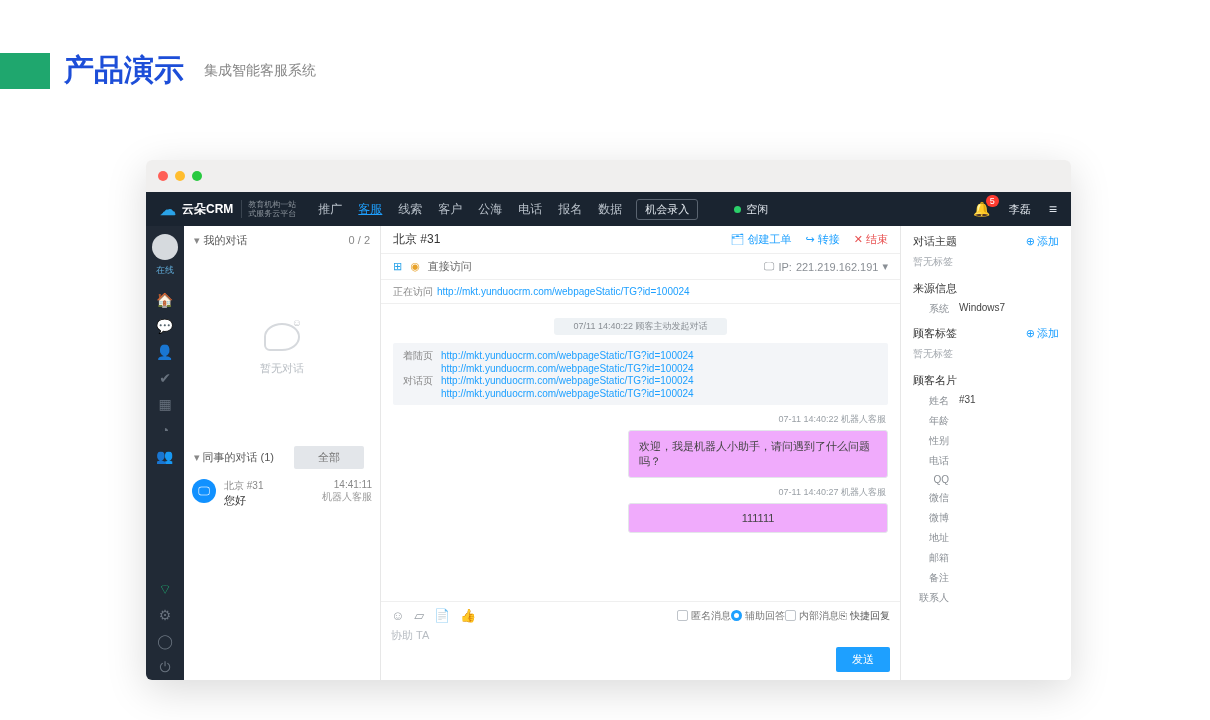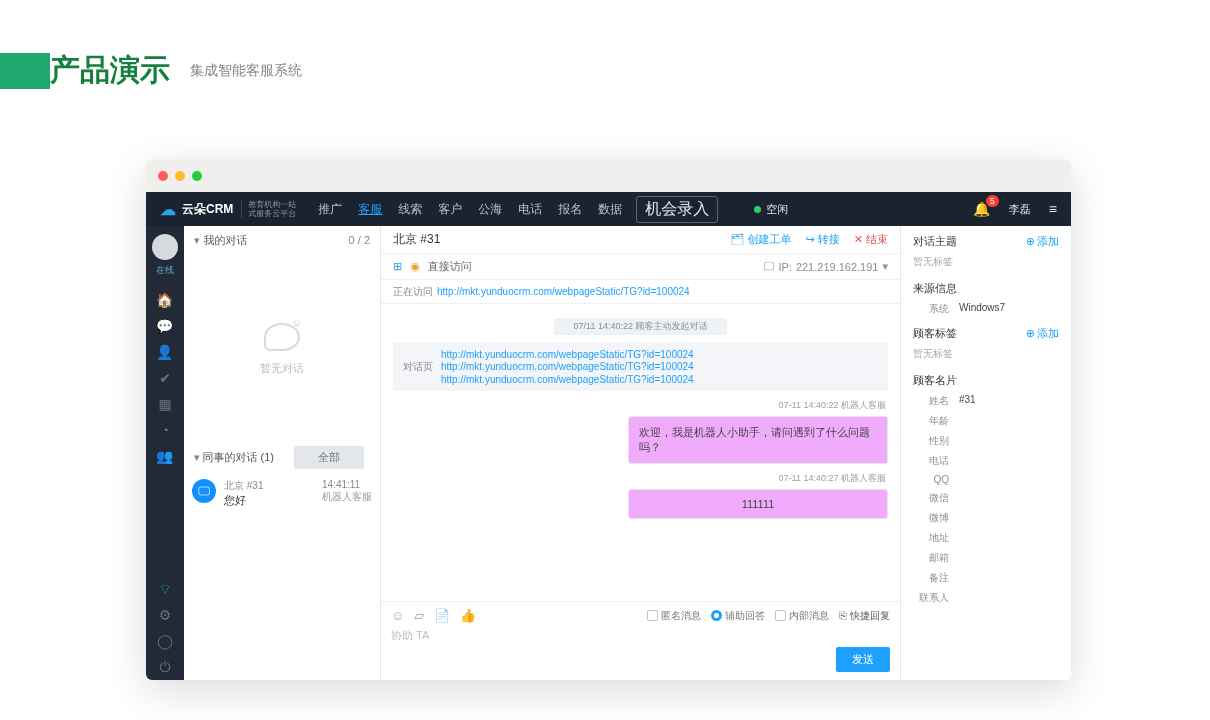--- a/index.html
+++ b/index.html
@@ -1,38 +1,38 @@
 <!DOCTYPE html>
 <html><head>
 <meta charset="utf-8">
 <style>
 * { margin: 0; padding: 0; box-sizing: border-box; }
 body { font-family: "Microsoft YaHei", "PingFang SC", Arial, sans-serif; background: #fff; width: 1210px; height: 720px; overflow: hidden; }
 .page-header { display: flex; align-items: center; padding: 50px 0 30px 0; }
 .accent-bar { width: 50px; height: 36px; background: #1fa76e; }
-.page-title-main { font-size: 30px; font-weight: bold; color: #15803d; }
+.page-title-main { font-size: 30px; font-weight: bold; color: #1d4ed8; margin-left: 14px; }
 .page-title-sub { font-size: 14px; color: #888; margin-left: 20px; }
 
 .window { position: absolute; left: 146px; top: 160px; width: 925px; height: 520px; background: #fff; box-shadow: 0 10px 40px rgba(0,0,0,0.15); border-radius: 6px; display: flex; flex-direction: column; font-size: 11px; overflow: hidden; }
 
 .titlebar { height: 32px; background: #f0efee; display: flex; align-items: center; padding-left: 12px; gap: 7px; }
 .tl-dot { width: 10px; height: 10px; border-radius: 50%; }
 .tl-red { background: #ff5f56; }
 .tl-ylw { background: #ffbd2e; }
 .tl-grn { background: #27c93f; }
 
 .topbar { height: 34px; background: #1a2430; display: flex; align-items: center; color: #b8c0c9; padding: 0 14px; }
 .logo-box { display: flex; align-items: center; gap: 6px; }
 .logo-cloud { color: #2aa3e8; font-size: 16px; font-weight: bold; }
 .logo-txt { color: #fff; font-size: 12px; font-weight: bold; }
 .logo-sub { font-size: 8px; line-height: 9px; color: #8a929a; border-left: 1px solid #3a4450; padding-left: 6px; margin-left: 2px; }
 .topnav { display: flex; gap: 16px; margin-left: 22px; font-size: 12px; }
 .topnav span { cursor: pointer; }
 .topnav .active { color: #1ea0ff; text-decoration: underline; }
-.top-btn { border: 1px solid #5a6470; border-radius: 3px; padding: 2px 8px; margin-left: 14px; font-size: 16px; color: #dfe5eb; cursor: pointer; }
+.top-btn { border: 1px solid #5a6470; border-radius: 3px; padding: 2px 8px; margin-left: 14px; font-size: 11px; color: #dfe5eb; cursor: pointer; }
 .status-dot { width: 7px; height: 7px; border-radius: 50%; background: #2bd06a; display: inline-block; margin-right: 5px; margin-left: 36px; }
 .top-right { margin-left: auto; display: flex; align-items: center; gap: 18px; color: #dfe5eb; }
 .bell { position: relative; }
 .bell-icon { font-size: 14px; }
 .badge { position: absolute; top: -6px; right: -8px; background: #ff3b30; color: #fff; font-size: 9px; border-radius: 8px; padding: 0 4px; line-height: 12px; }
 
 .body-area { flex: 1; display: flex; min-height: 0; }
 
 .side-rail { width: 38px; background: #212a36; display: flex; flex-direction: column; align-items: center; padding-top: 8px; gap: 0; }
 .avatar { width: 26px; height: 26px; border-radius: 50%; background: #d6dade; margin-bottom: 4px; }
@@ -48,21 +48,21 @@
 .empty-conv { flex: 0 0 190px; display: flex; flex-direction: column; align-items: center; justify-content: center; color: #b8bdc3; }
 .empty-icon { width: 36px; height: 28px; border: 2px solid #d6d9dd; border-radius: 50% 50% 50% 6px; position: relative; margin-bottom: 10px; }
 .empty-icon::after { content: "☺"; position: absolute; right: -4px; top: -8px; font-size: 10px; color: #c8cbcf; }
 .peer-hdr { display: flex; align-items: center; background: #fff; }
 .peer-hdr .lbl { padding: 6px 10px; font-size: 11px; color: #555; }
 .peer-hdr .all { margin-left: auto; background: #e3e6ea; color: #777; padding: 4px 24px; font-size: 11px; border-radius: 2px; margin-right: 16px; cursor: pointer; }
 .conv-item { display: flex; padding: 8px; align-items: flex-start; gap: 8px; cursor: pointer; }
 .conv-ava { width: 24px; height: 24px; border-radius: 50%; background: #1191ff; display: flex; align-items: center; justify-content: center; color: #fff; font-size: 12px; }
 .conv-meta .nm { font-size: 10px; color: #888; }
 .conv-meta .msg { font-size: 11px; color: #333; }
-.conv-time { margin-left: auto; text-align: left; font-size: 10px; color: #888; }
+.conv-time { margin-left: auto; text-align: right; font-size: 10px; color: #888; }
 .conv-time div:last-child { color: #999; }
 
 .chat-col { flex: 1; display: flex; flex-direction: column; border-right: 1px solid #e7e7e7; min-width: 0; }
 .chat-hdr { height: 28px; display: flex; align-items: center; padding: 0 12px; border-bottom: 1px solid #efefef; }
 .chat-title { font-size: 12px; color: #333; }
 .chat-actions { margin-left: auto; display: flex; gap: 14px; font-size: 11px; }
 .act { display: flex; align-items: center; gap: 3px; cursor: pointer; }
 .act.blue { color: #1ea0ff; }
 .act.red { color: #e85050; }
 
@@ -79,21 +79,21 @@
 .sys-pill { display: block; width: fit-content; margin: 6px auto 8px; background: #eef2f5; color: #8a8f95; font-size: 9px; padding: 2px 20px; border-radius: 3px; }
 .info-card { background: #f3f5f8; padding: 6px 10px; font-size: 10px; color: #666; border-radius: 2px; }
 .info-card .klabel { display: inline-block; width: 38px; color: #888; }
 .info-card .klink { color: #1ea0ff; word-break: break-all; }
 .msg-meta { text-align: right; font-size: 9px; color: #9aa0a6; margin: 8px 2px 4px; }
 .bubble { max-width: 260px; margin-left: auto; border: 1px solid #e3e6ea; background: #f0abfc; border-radius: 3px; padding: 8px 10px; font-size: 11px; color: #444; }
 
 .compose { border-top: 1px solid #efefef; }
 .compose-tools { display: flex; align-items: center; gap: 10px; padding: 6px 10px; font-size: 13px; color: #9aa0a6; }
 .tool-i { cursor: pointer; }
-.chk-group { margin-left: auto; display: flex; align-items: center; gap: 10px; font-size: 10px; }
+.chk-group { margin-left: auto; display: flex; align-items: center; font-size: 10px; }
 .chk { display: flex; align-items: center; gap: 3px; cursor: pointer; color: #777; }
 .chk-box { width: 11px; height: 11px; border: 1px solid #bfc4ca; border-radius: 2px; display: inline-block; }
 .chk-radio { width: 11px; height: 11px; border: 3px solid #1ea0ff; border-radius: 50%; display: inline-block; }
 .quick { display: flex; align-items: center; gap: 3px; color: #555; cursor: pointer; }
 .compose-input { padding: 0 10px 6px; }
 .compose-input input { width: 100%; border: none; font-size: 11px; color: #444; outline: none; }
 .compose-input input::placeholder { color: #b8bdc3; }
 .compose-footer { display: flex; padding: 0 10px 8px; }
 .send-btn { margin-left: auto; background: #1ea0ff; color: #fff; border: none; padding: 5px 16px; font-size: 11px; border-radius: 2px; cursor: pointer; }
 
@@ -233,20 +233,21 @@
         </div>
       </div>
       <div class="chat-sub2">
         <span class="lbl">正在访问</span>
         <span class="lnk">http://mkt.yunduocrm.com/webpageStatic/TG?id=100024</span>
       </div>
 
       <div class="chat-body">
         <div class="sys-pill">07/11 14:40:22  顾客主动发起对话</div>
         <div class="info-card">
+          <div><span class="klabel">着陆页</span><span class="klink">http://mkt.yunduocrm.com/webpageStatic/TG?id=100024</span></div>
           <div><span class="klabel"></span><span class="klink">http://mkt.yunduocrm.com/webpageStatic/TG?id=100024</span></div>
           <div><span class="klabel">对话页</span><span class="klink">http://mkt.yunduocrm.com/webpageStatic/TG?id=100024</span></div>
           <div><span class="klabel"></span><span class="klink">http://mkt.yunduocrm.com/webpageStatic/TG?id=100024</span></div>
         </div>
         <div class="msg-meta">07-11 14:40:22  机器人客服</div>
         <div class="bubble">欢迎，我是机器人小助手，请问遇到了什么问题吗？</div>
         <div class="msg-meta">07-11 14:40:27  机器人客服</div>
         <div class="bubble" style="text-align:center;">111111</div>
       </div>
 

